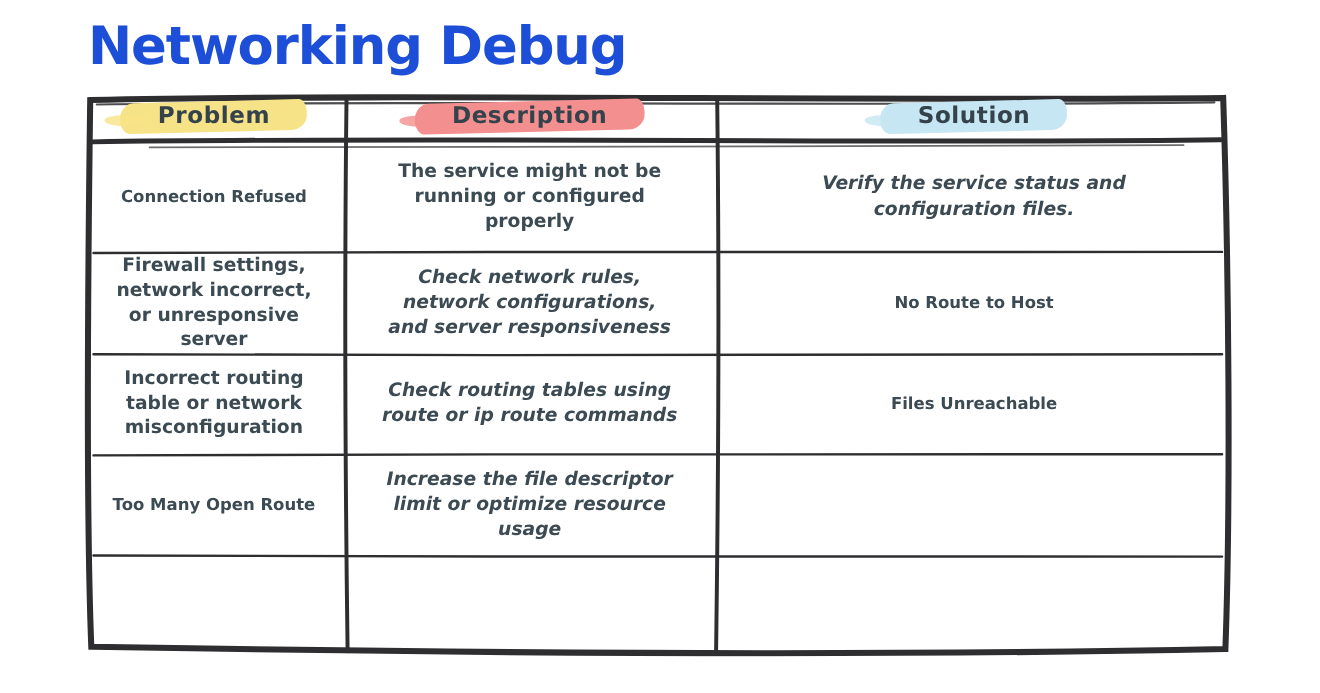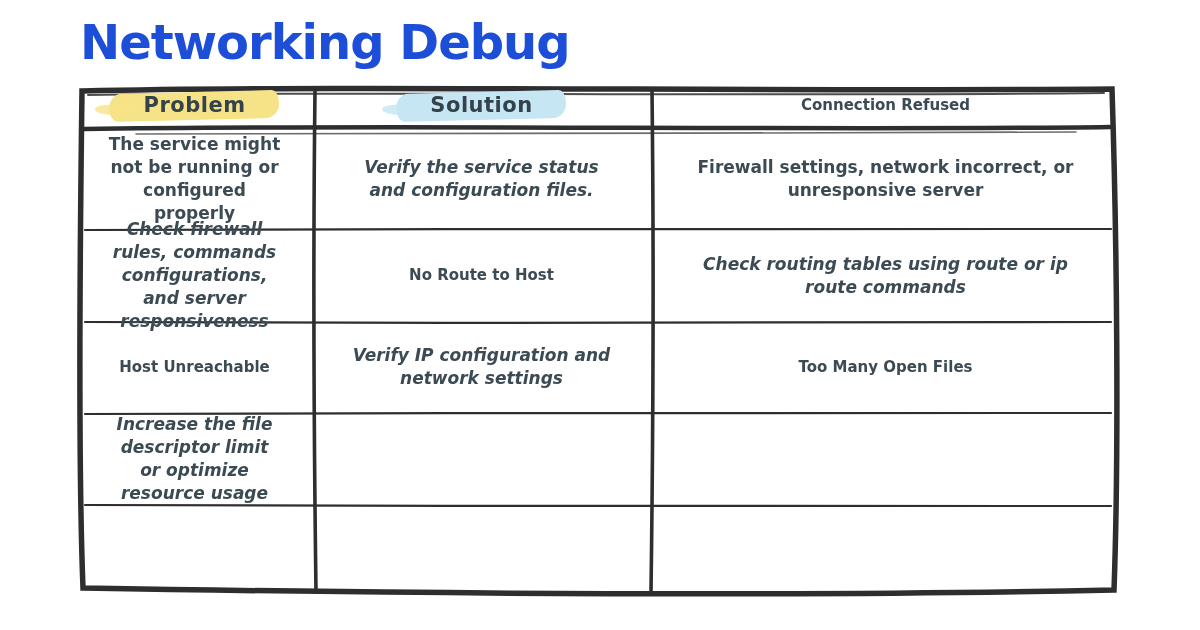--- a/index.html
+++ b/index.html
@@ -130,35 +130,41 @@
   <div class="grid">
 
     <div class="hcell">
       <span class="hl">
         <i class="brush yellow"></i>
         <span class="label">Problem</span>
       </span>
     </div>
     <div class="hcell">
       <span class="hl">
+        <i class="brush pink"></i>
+        <span class="label">Description</span>
+      </span>
+    </div>
+    <div class="hcell">
+      <span class="hl">
         <i class="brush blue"></i>
         <span class="label">Solution</span>
       </span>
     </div>
 
     <div class="cell problem">Connection Refused</div>
     <div class="cell desc">The service might not be running or configured properly</div>
     <div class="cell sol">Verify the service status and configuration files.</div>
 
     <div class="cell desc">Firewall settings, network incorrect, or unresponsive server</div>
-    <div class="cell sol">Check firewall rules, commands configurations, and server responsiveness</div>
+    <div class="cell sol">Check network rules, network configurations, and server responsiveness</div>
 
     <div class="cell problem">No Route to Host</div>
+    <div class="cell desc">Incorrect routing table or network misconfiguration</div>
     <div class="cell sol">Check routing tables using route or ip route commands</div>
 
-    <div class="cell problem">Host Unreachable</div>
-    <div class="cell sol">Verify IP configuration and network settings</div>
+    <div class="cell problem">Files Unreachable</div>
 
-    <div class="cell problem">Too Many Open Files</div>
+    <div class="cell problem">Too Many Open Route</div>
     <div class="cell sol">Increase the file descriptor limit or optimize resource usage</div>
 
   </div>
 </div>
 
 </body></html>

